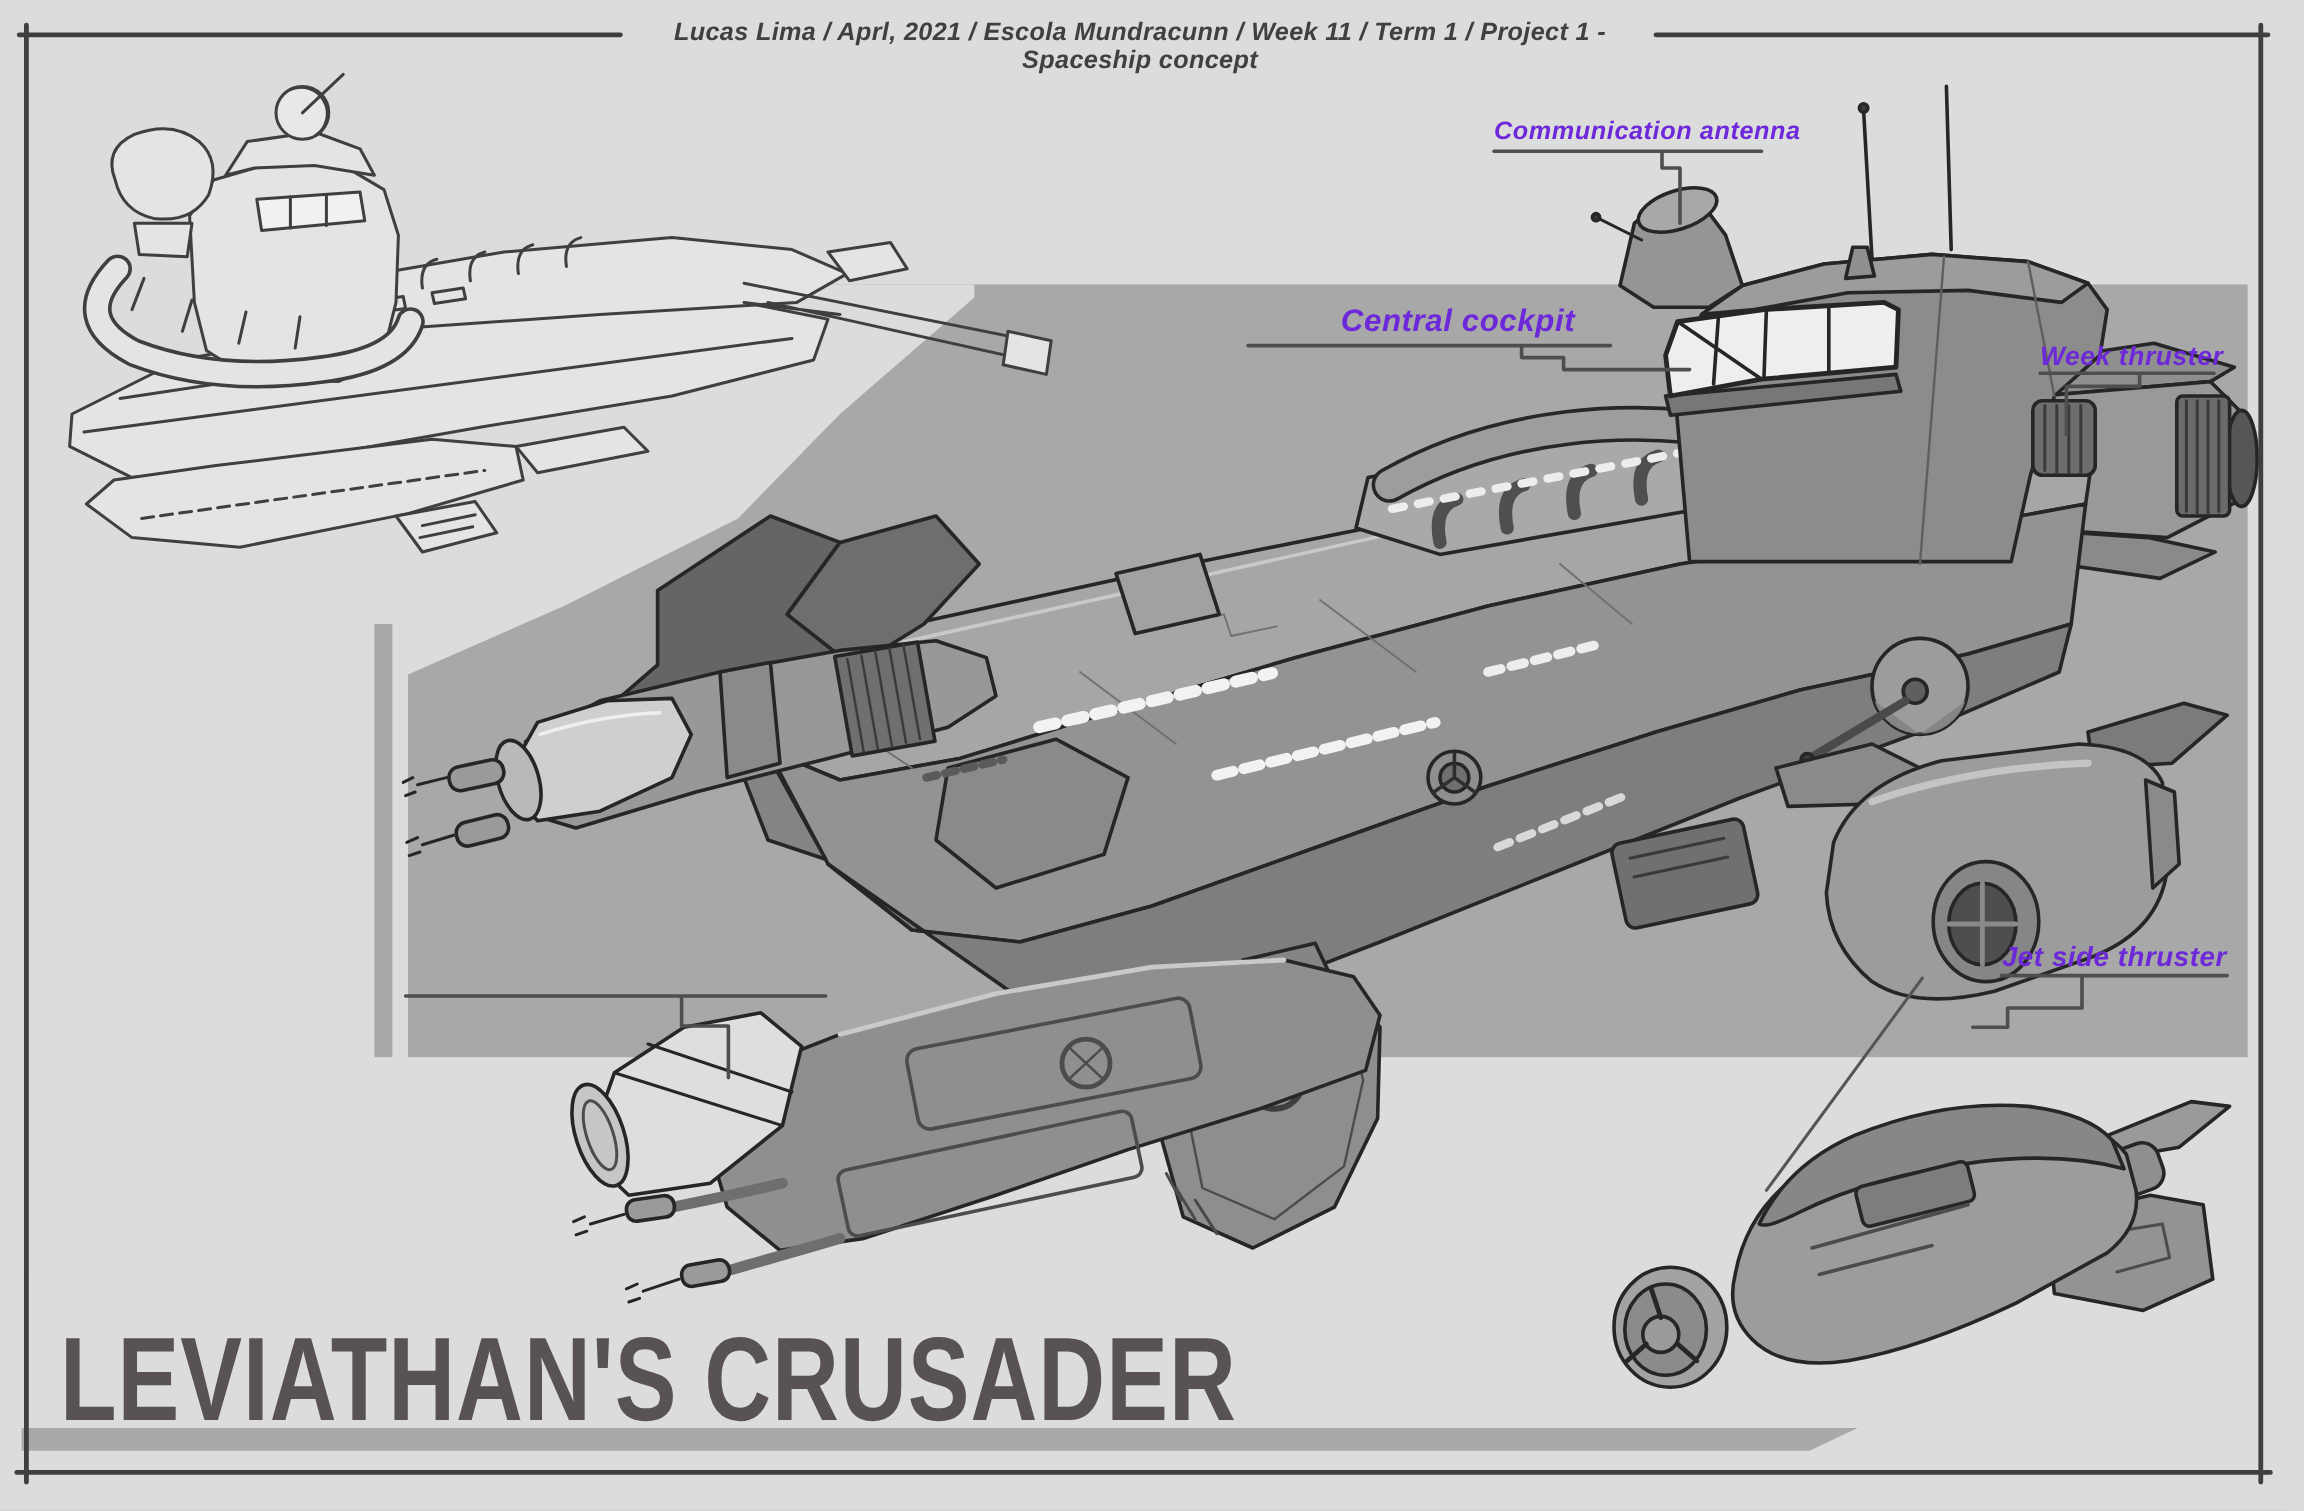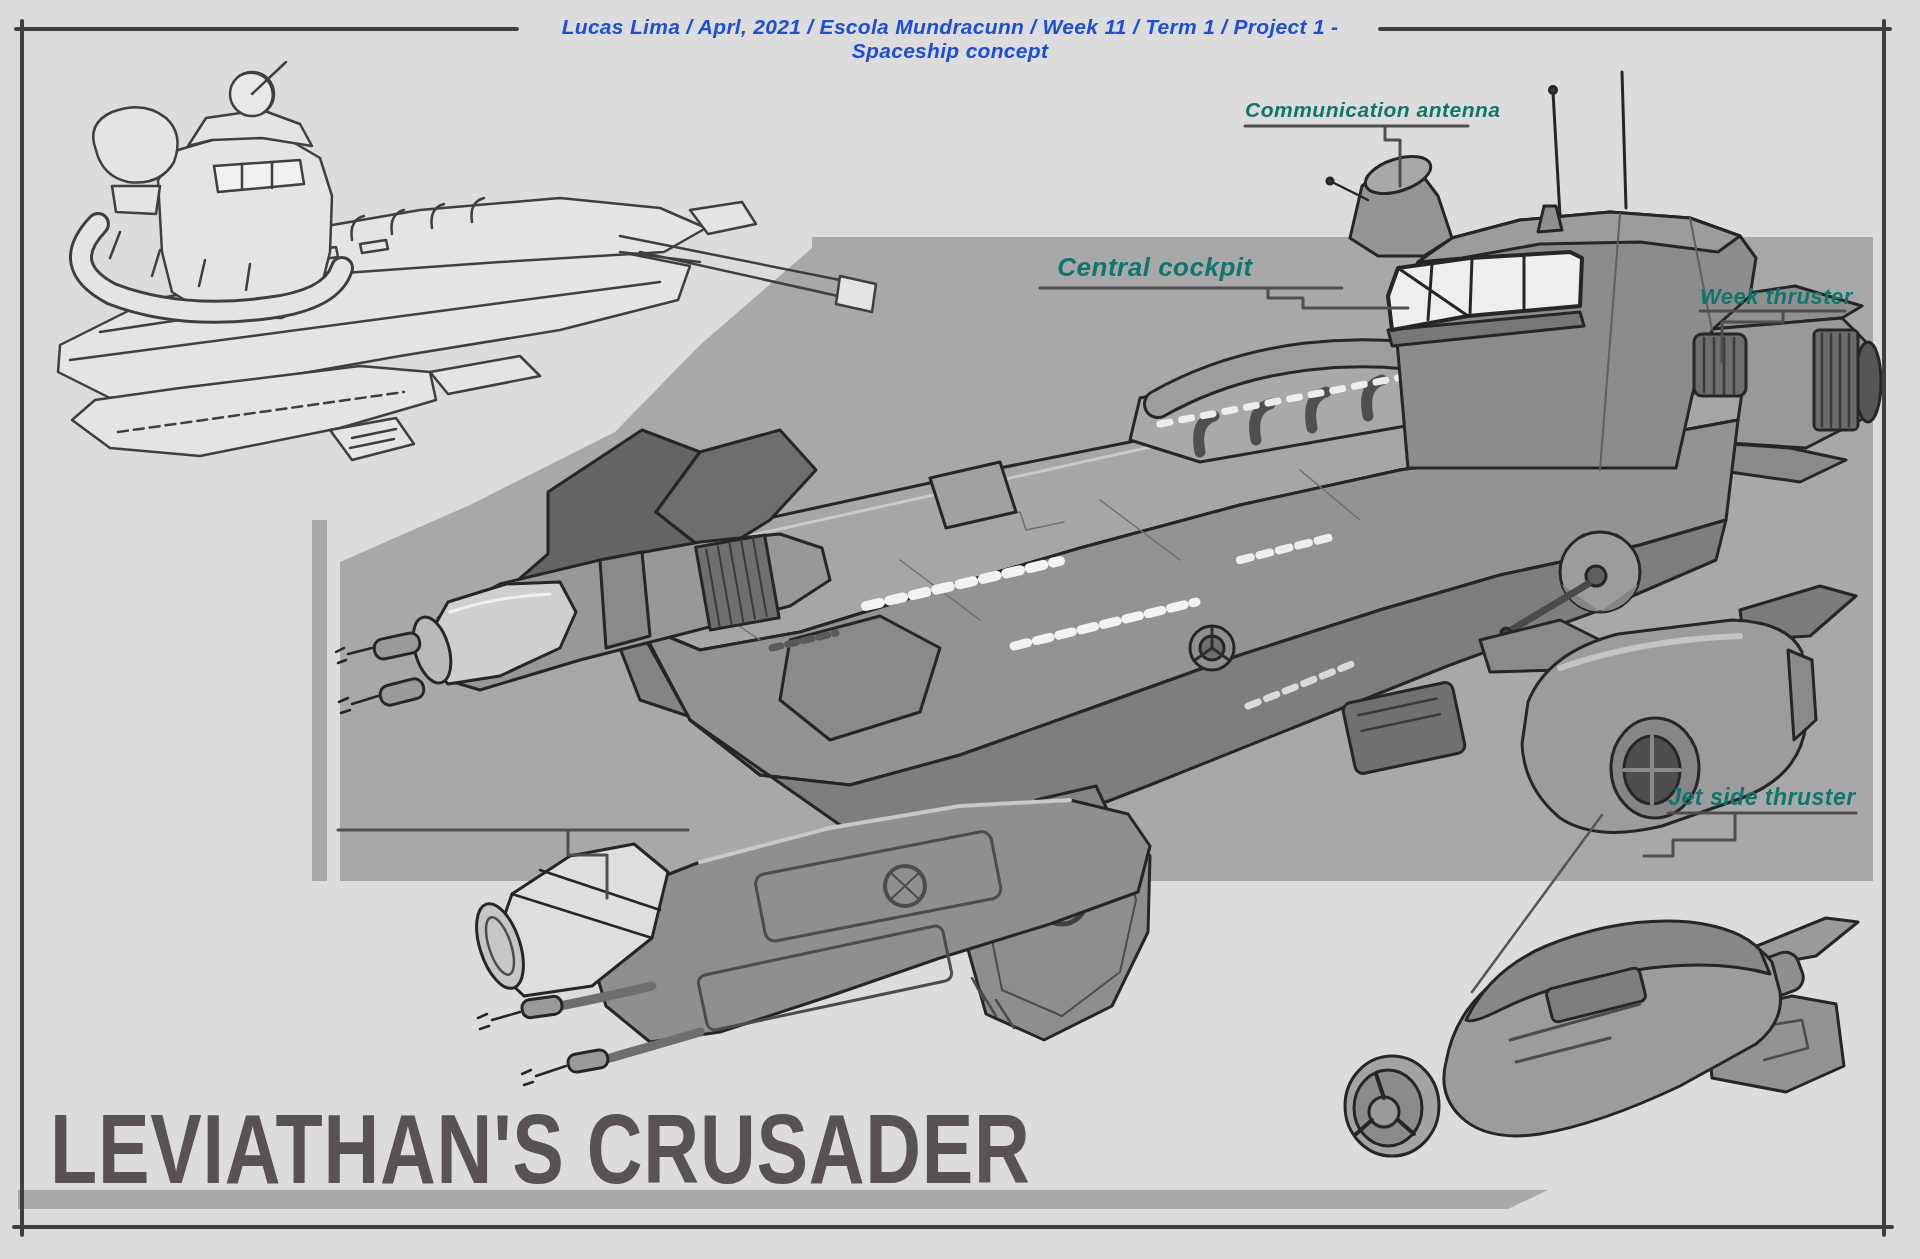--- a/index.html
+++ b/index.html
@@ -2,26 +2,26 @@
 <html><head>
 <meta charset="utf-8">
 <style>
   html,body{margin:0;padding:0;background:#c8c8c8;}
   .stage{
     position:relative;width:1920px;height:1259px;overflow:hidden;
     background:#dcdcdc;font-family:"Liberation Sans",sans-serif;
   }
   .art{position:absolute;left:0;top:0;}
   .label{
-    position:absolute;color:#0f766e;font-style:italic;font-weight:bold;
+    position:absolute;color:#6d28d9;font-style:italic;font-weight:bold;
     text-align:center;white-space:nowrap;letter-spacing:.5px;z-index:4;
   }
   .header-credit{
     position:absolute;left:520px;top:15px;width:860px;text-align:center;
-    color:#1d4ed8;font-style:italic;font-weight:bold;font-size:21px;
+    color:#404040;font-style:italic;font-weight:bold;font-size:21px;
     letter-spacing:.3px;z-index:4;
   }
   .big-title{
     position:absolute;left:50px;top:1092px;z-index:4;
     font-size:99px;font-weight:bold;color:#585254;white-space:nowrap;
     transform:scaleX(.78);transform-origin:left top;letter-spacing:1px;
   }
 </style>
 </head>
 <body>
@@ -233,21 +233,21 @@
   </g>
 
   <polygon points="18,1190 1548,1190 1508,1209 18,1209" fill="#a9a9a9"></polygon>
   <path d="M16,29 H517 M1380,29 H1890 M22,21 V1235 M1884,21 V1235 M14,1227 H1892" stroke="#3f3f3f" stroke-width="4" fill="none"></path>
 </svg>
 
 <div class="header-credit">Lucas Lima / Aprl, 2021 / Escola Mundracunn / Week 11 / Term 1 / Project 1 - Spaceship concept</div>
 
 <div class="label" style="left:1245px;top:98px;width:223px;font-size:21px">Communication antenna</div>
 
-<div class="label" style="left:1004px;top:252px;width:302px;font-size:26px">Central cockpit</div>
+<div class="label" style="left:1064px;top:252px;width:302px;font-size:26px">Central cockpit</div>
 
 <div class="label" style="left:1700px;top:284px;width:145px;font-size:22px">Week thruster</div>
 
 
 <div class="label" style="left:1668px;top:784px;width:188px;font-size:23px">Jet side thruster</div>
 
 <div class="big-title">LEVIATHAN'S CRUSADER</div>
 
 </div>
 

